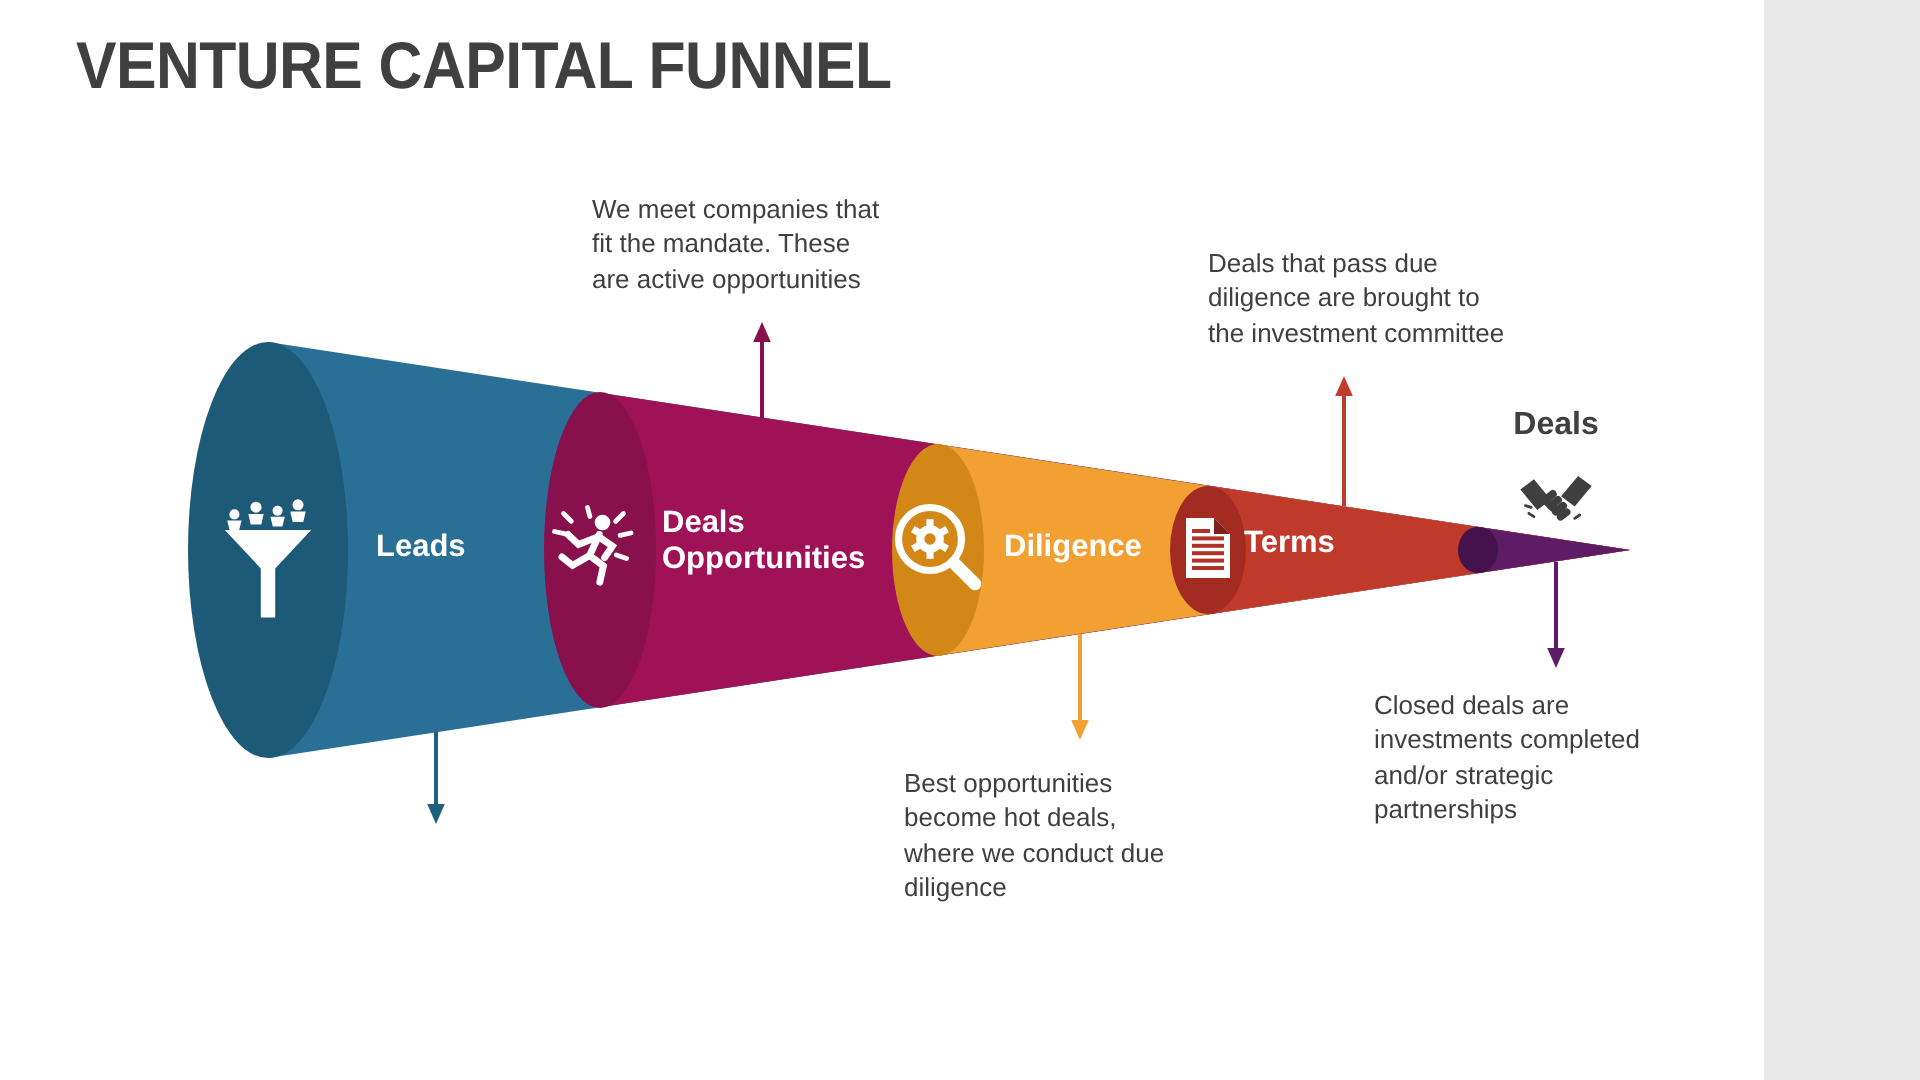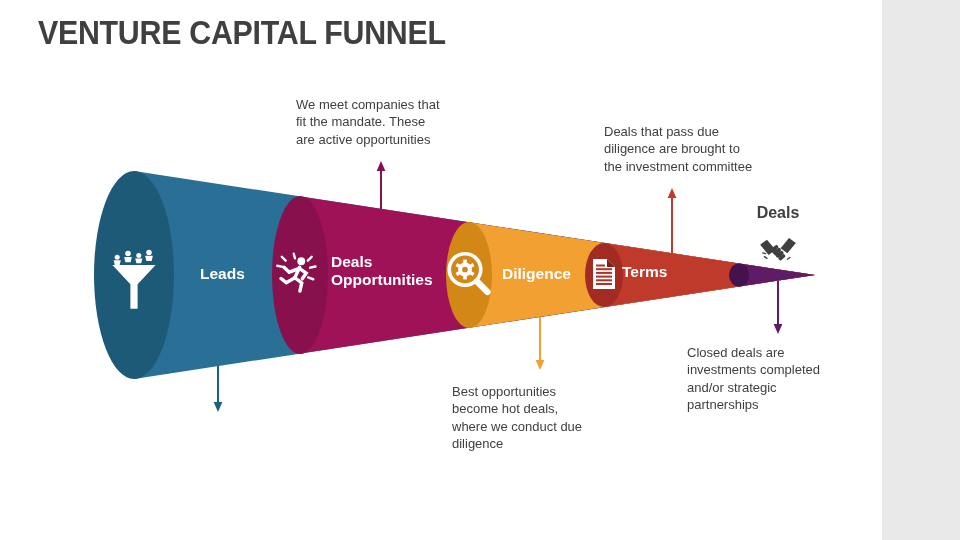--- a/index.html
+++ b/index.html
@@ -126,21 +126,21 @@
     <g>
       <line x1="672" y1="197" x2="672" y2="253" stroke-width="2" stroke="#c23b2c"></line>
       <path d="M672,188 L667.6,198 L676.4,198 Z" fill="#c23b2c"></path>
     </g>
     <g>
       <line x1="778" y1="281" x2="778" y2="325" stroke-width="2" stroke="#5e1b66"></line>
       <path d="M778,334 L773.6,324 L782.4,324 Z" fill="#5e1b66"></path>
     </g>
   </svg>
 
-  <div class="stage-label" style="left:188px;top:265px;margin-left:12px;">Leads</div>
+  <div class="stage-label" style="left:188px;top:265px;">Leads</div>
   <div class="stage-label" style="left:331px;top:253px;">Deals
 Opportunities</div>
   <div class="stage-label" style="left:502px;top:265px;">Diligence</div>
   <div class="stage-label" style="left:622px;top:263px;text-align:center;">Terms</div>
   <div class="deals-label" style="left:738px;top:204px;width:80px;">Deals</div>
 
   <div class="ann" style="left:296px;top:96px;width:178px;">We meet companies that
 fit the mandate. These
 are active opportunities</div>
   <div class="ann" style="left:452px;top:383px;width:176px;">Best opportunities

